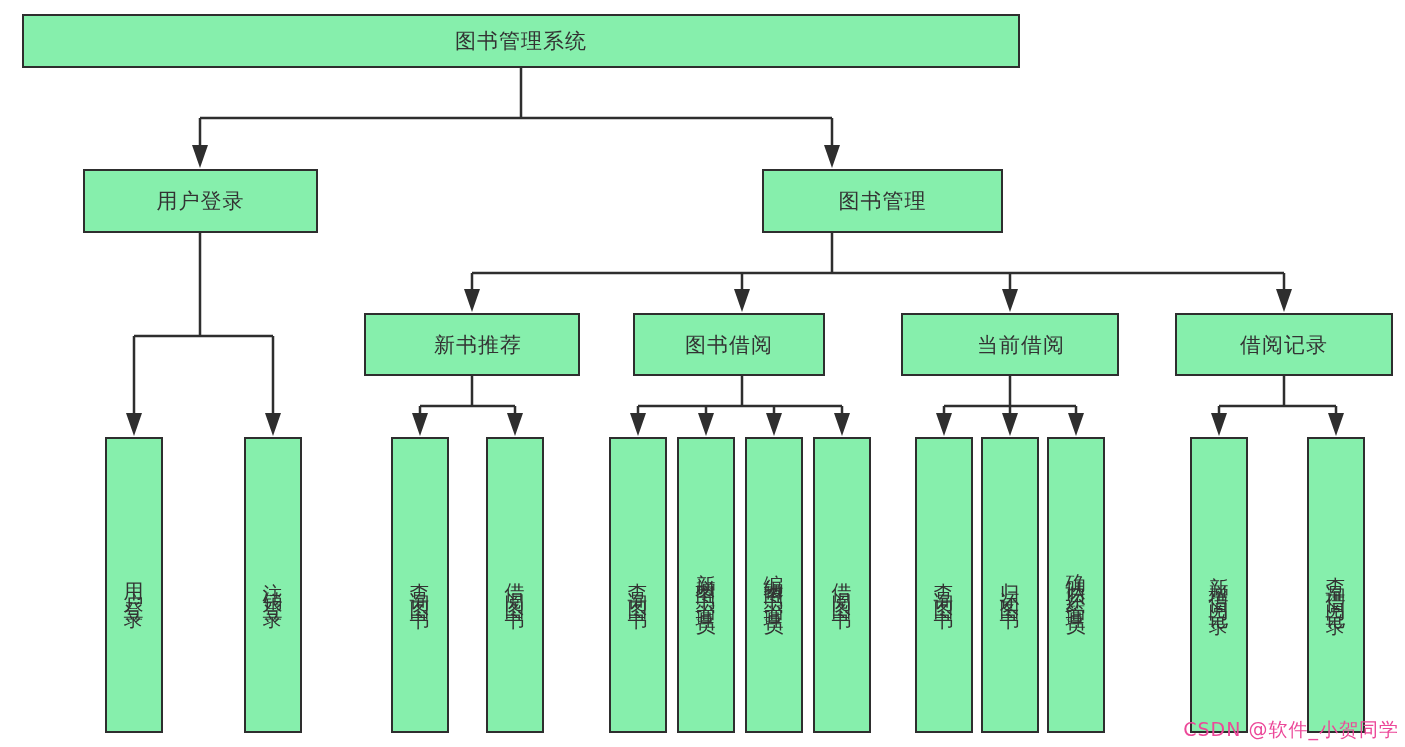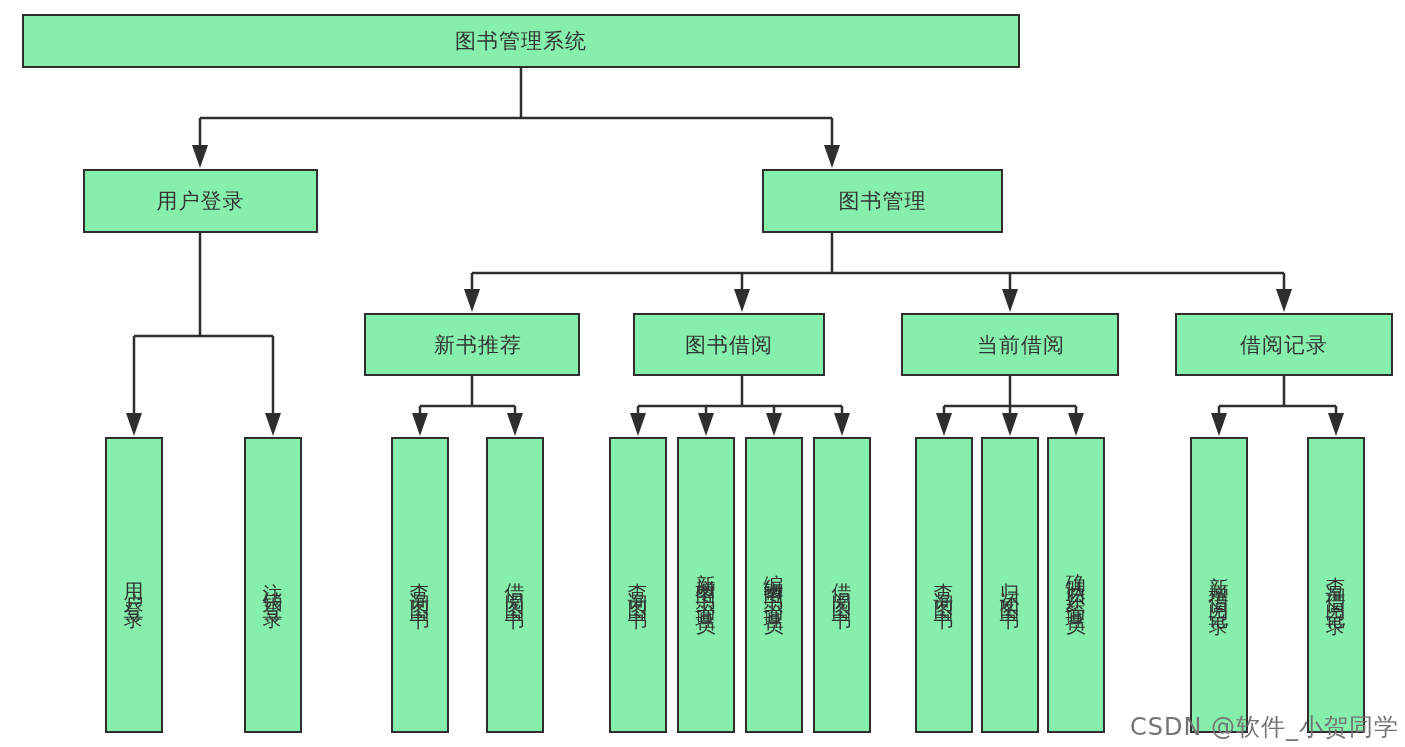--- a/index.html
+++ b/index.html
@@ -28,23 +28,23 @@
     text-orientation:mixed;
     font-size:20px;
     letter-spacing:9px;
     line-height:1;
     white-space:nowrap;
   }
   .watermark{
     position:absolute;
     right:6px;
     bottom:4px;
-    font-size:24px;
+    font-size:19px;
     letter-spacing:1px;
-    color:#737373;
+    color:#ec4899;
     white-space:nowrap;
     z-index:5;
   }
 </style>
 </head>
 <body>
 
 <div class="canvas">
 
   <svg class="connectors" viewBox="0 0 1405 747" xmlns="http://www.w3.org/2000/svg">

